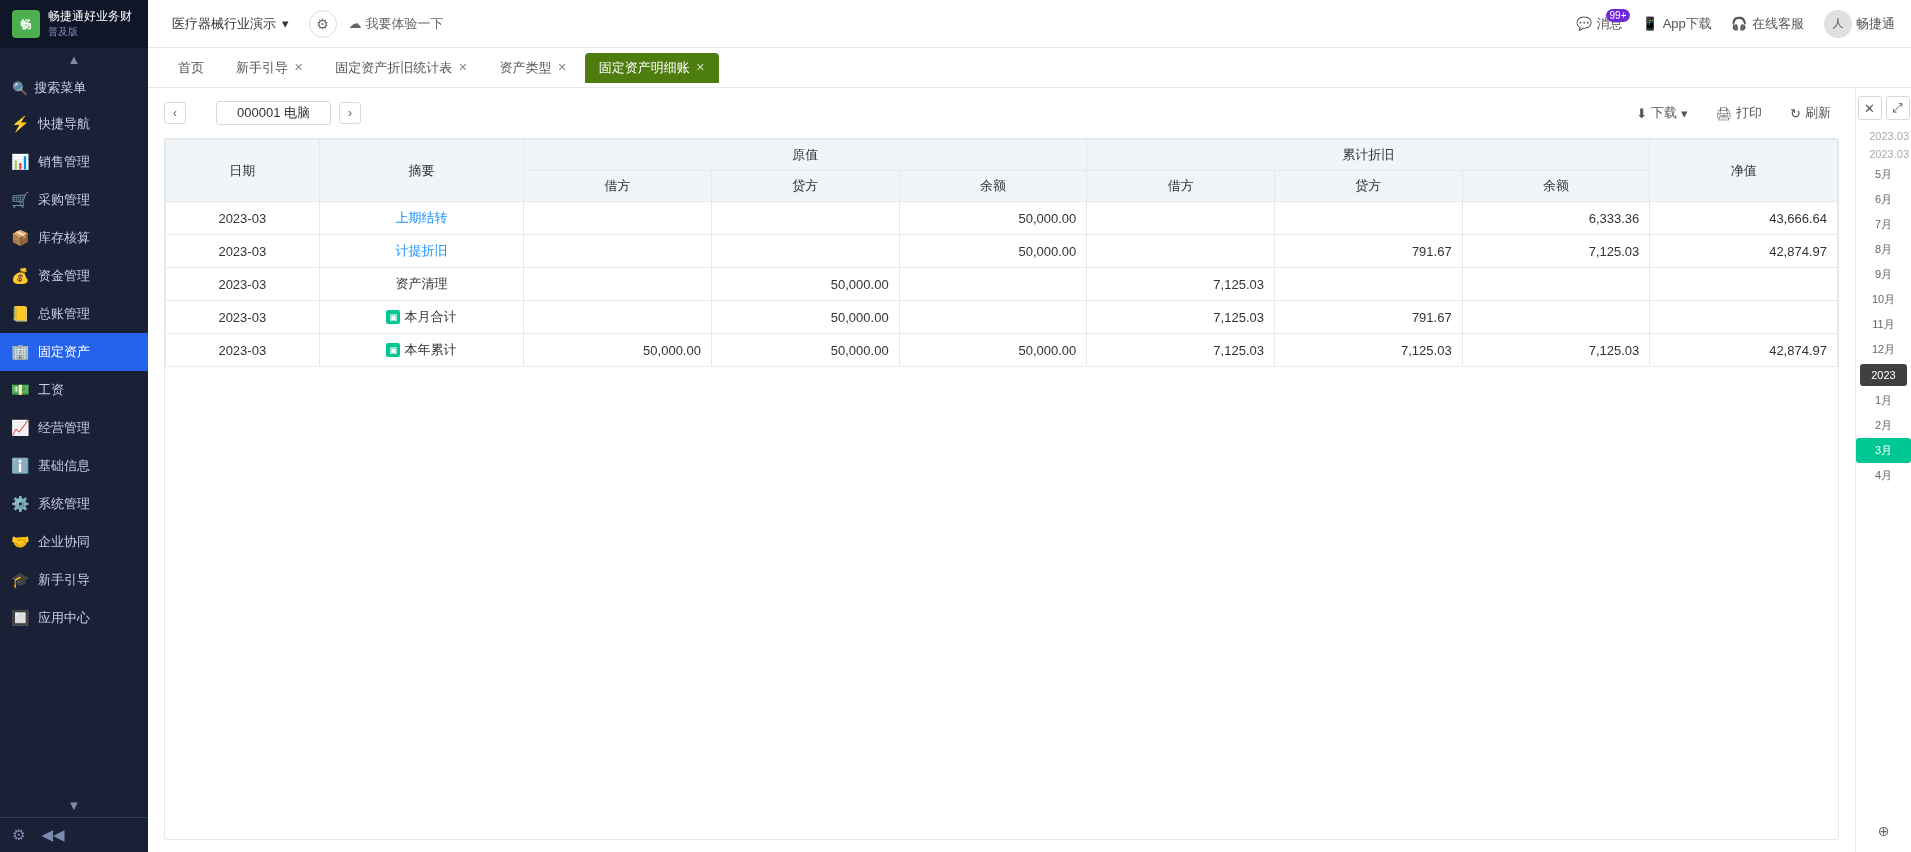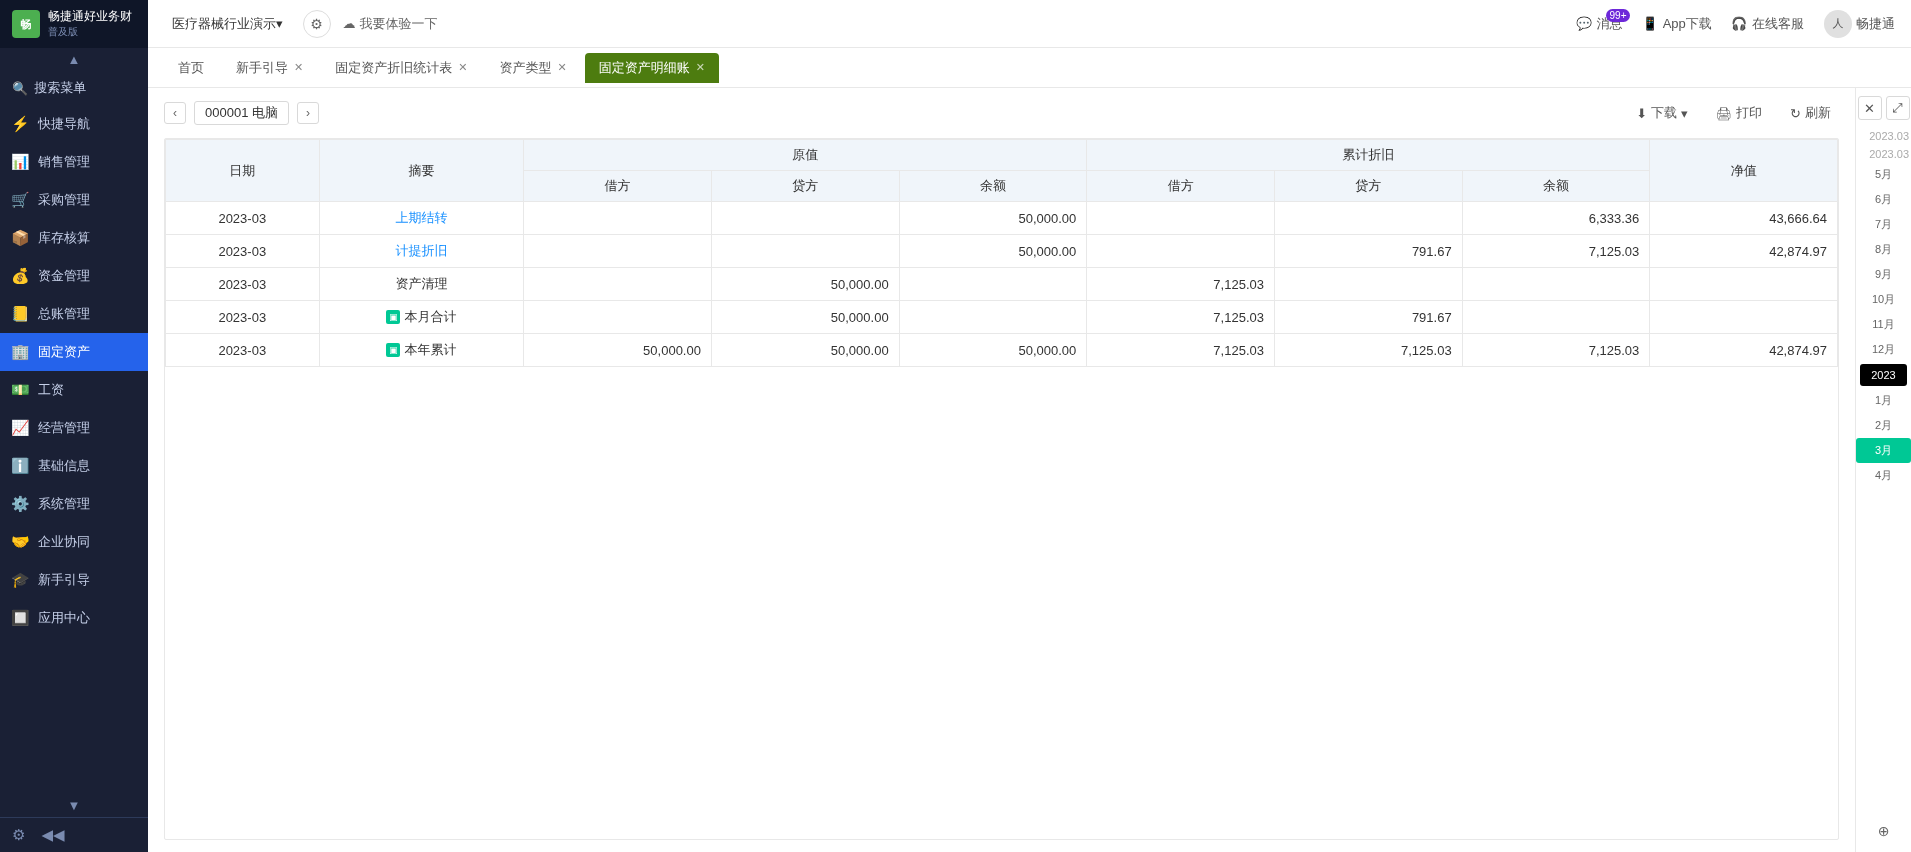--- a/index.html
+++ b/index.html
@@ -89,21 +89,21 @@
       background: #fff;
       height: 48px;
       display: flex;
       align-items: center;
       padding: 0 16px;
       border-bottom: 1px solid #e8e8e8;
       gap: 12px;
       flex-shrink: 0;
     }
     .company-selector {
-      display: flex; align-items: center; 
+      display: flex; align-items: center; gap: 6px;
       font-size: 13px; color: #333;
       cursor: pointer;
       padding: 4px 8px;
       border-radius: 4px;
     }
     .settings-icon {
       width: 28px; height: 28px;
       border-radius: 50%;
       border: 1px solid #ddd;
       display: flex; align-items: center; justify-content: center;
@@ -194,23 +194,24 @@
     .nav-arrow {
       width: 22px; height: 22px;
       border: 1px solid #d9d9d9;
       border-radius: 3px;
       display: flex; align-items: center; justify-content: center;
       cursor: pointer; color: #666; font-size: 12px;
     }
     .asset-tag {
       border: 1px solid #d9d9d9;
       border-radius: 3px;
-      padding: 2px 10px;
+      padding: 2px 20px;
       font-size: 13px;
       color: #333;
+      margin-left: 22px;
     }
 
     .toolbar-right {
       margin-left: auto;
       display: flex; align-items: center; gap: 12px;
     }
     .toolbar-btn {
       display: flex; align-items: center; gap: 4px;
       font-size: 13px; color: #555; cursor: pointer;
       padding: 4px 8px;
@@ -279,21 +280,21 @@
       font-size: 11px;
       color: #666;
       cursor: pointer;
     }
     .tl-item.active-month {
       background: #00c895;
       color: #fff;
       border-radius: 3px;
     }
     .tl-item.year-label {
-      background: #000000;
+      background: #404040;
       color: #fff;
       border-radius: 3px;
       margin: 2px 4px;
       width: calc(100% - 8px);
     }
     .tl-section-header {
       font-size: 11px; color: #aaa;
       padding: 4px 2px 2px;
       text-align: right;
       width: 100%;

